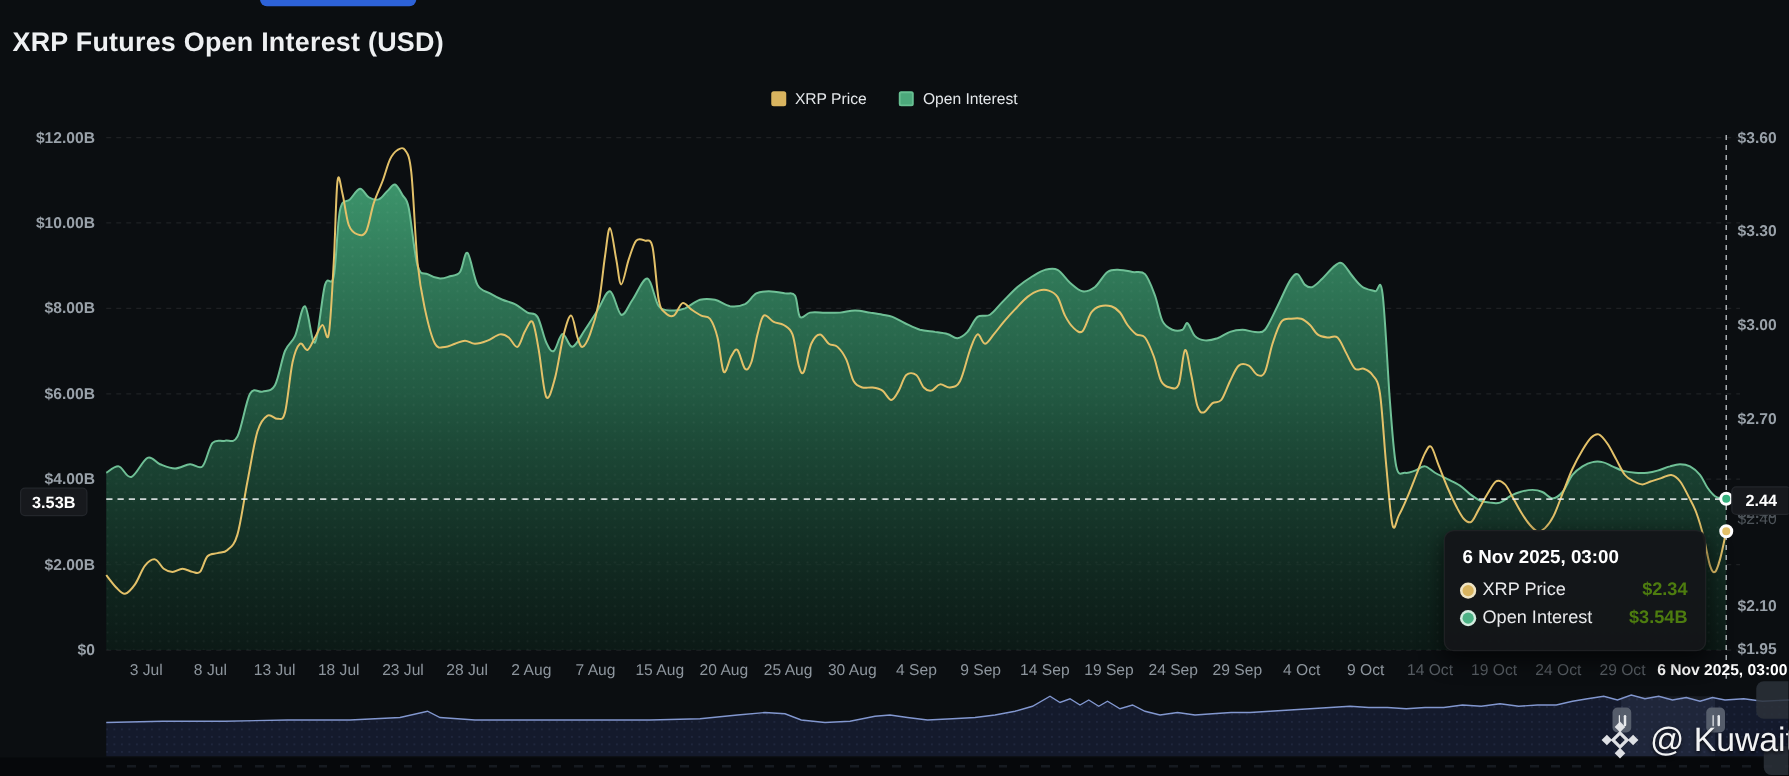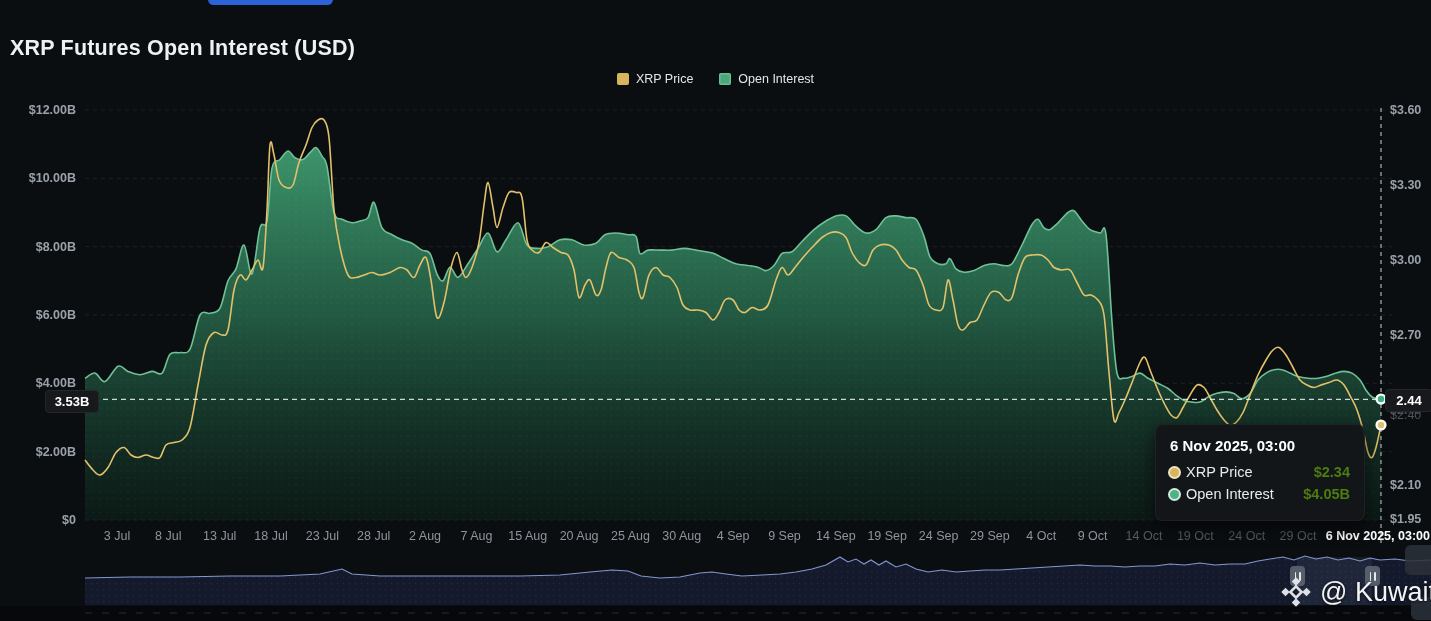--- a/index.html
+++ b/index.html
@@ -1,31 +1,31 @@
 <!DOCTYPE html>
 <html><head>
 <meta charset="utf-8">
 <style>
   html,body{margin:0;padding:0;background:#0b0e11;}
   #app{position:relative;width:1431px;height:621px;background:#0b0e11;overflow:hidden;
        font-family:"Liberation Sans", sans-serif;}
   #chart-svg{position:absolute;left:0;top:0;z-index:2;}
   .top-pill{position:absolute;left:208px;top:-6px;width:125px;height:11px;background:#2d62d8;
             border-radius:6px;z-index:3;}
-  .page-title{position:absolute;left:10px;top:36px;color:#eef0f2;font-size:21.5px;font-weight:700;
+  .page-title{position:absolute;left:10px;top:22px;color:#eef0f2;font-size:21.5px;font-weight:700;
               letter-spacing:.2px;z-index:3;}
   .legend{position:absolute;left:0;top:72px;width:1431px;display:flex;justify-content:center;
           gap:26px;z-index:3;}
   .legend-item{display:flex;align-items:center;gap:7px;color:#e3e6e9;font-size:12.5px;}
   .swatch{width:12px;height:12px;border-radius:2px;display:inline-block;}
   .swatch.yellow{background:#d9b45f;}
   .swatch.green{background:#4ca87b;box-shadow:inset 0 0 0 1.5px rgba(140,220,175,.45);}
   .badge{position:absolute;background:#17191d;border:1px solid #23262b;border-radius:4px;
          color:#fff;font-size:13px;font-weight:700;text-align:center;line-height:21px;z-index:6;}
-  .badge.left{left:45px;top:390px;width:52px;height:21px;}
+  .badge.left{left:16px;top:390px;width:52px;height:21px;}
   .badge.right{left:1385px;top:389px;width:46px;height:21px;}
   .axis-behind{position:absolute;left:1390px;top:408px;color:#4e545a;font-size:12.5px;z-index:5;}
   .tooltip{position:absolute;left:1155px;top:424px;width:210px;height:97px;background:rgba(20,22,25,.97);
            border:1px solid rgba(255,255,255,.05);border-radius:8px;box-shadow:0 6px 18px rgba(0,0,0,.65);
            z-index:7;padding:12px 14px 0 14px;box-sizing:border-box;}
   .tooltip-title{color:#fff;font-size:15px;font-weight:700;margin-bottom:10px;}
   .tooltip-row{display:flex;align-items:center;gap:7px;margin-bottom:6px;}
   .tooltip-row .lbl{color:#e9eaec;font-size:14.5px;}
   .tooltip-row .val{margin-left:auto;color:#4d7c0f;font-size:14.5px;font-weight:700;}
   .dot{width:9px;height:9px;border-radius:50%;display:inline-block;}
@@ -157,21 +157,21 @@
   <div class="tooltip">
     <div class="tooltip-title">6 Nov 2025, 03:00</div>
     <div class="tooltip-row">
       <span class="dot yellow"></span>
       <span class="lbl">XRP Price</span>
       <span class="val">$2.34</span>
     </div>
     <div class="tooltip-row">
       <span class="dot green"></span>
       <span class="lbl">Open Interest</span>
-      <span class="val">$4.05B</span>
+      <span class="val">$3.54B</span>
     </div>
   </div>
 
   <div class="nav-overlay"></div>
   <div class="nav-handle h1">
       <i></i>
       <i></i>
     </div>
   <div class="nav-handle h2">
       <i></i>

